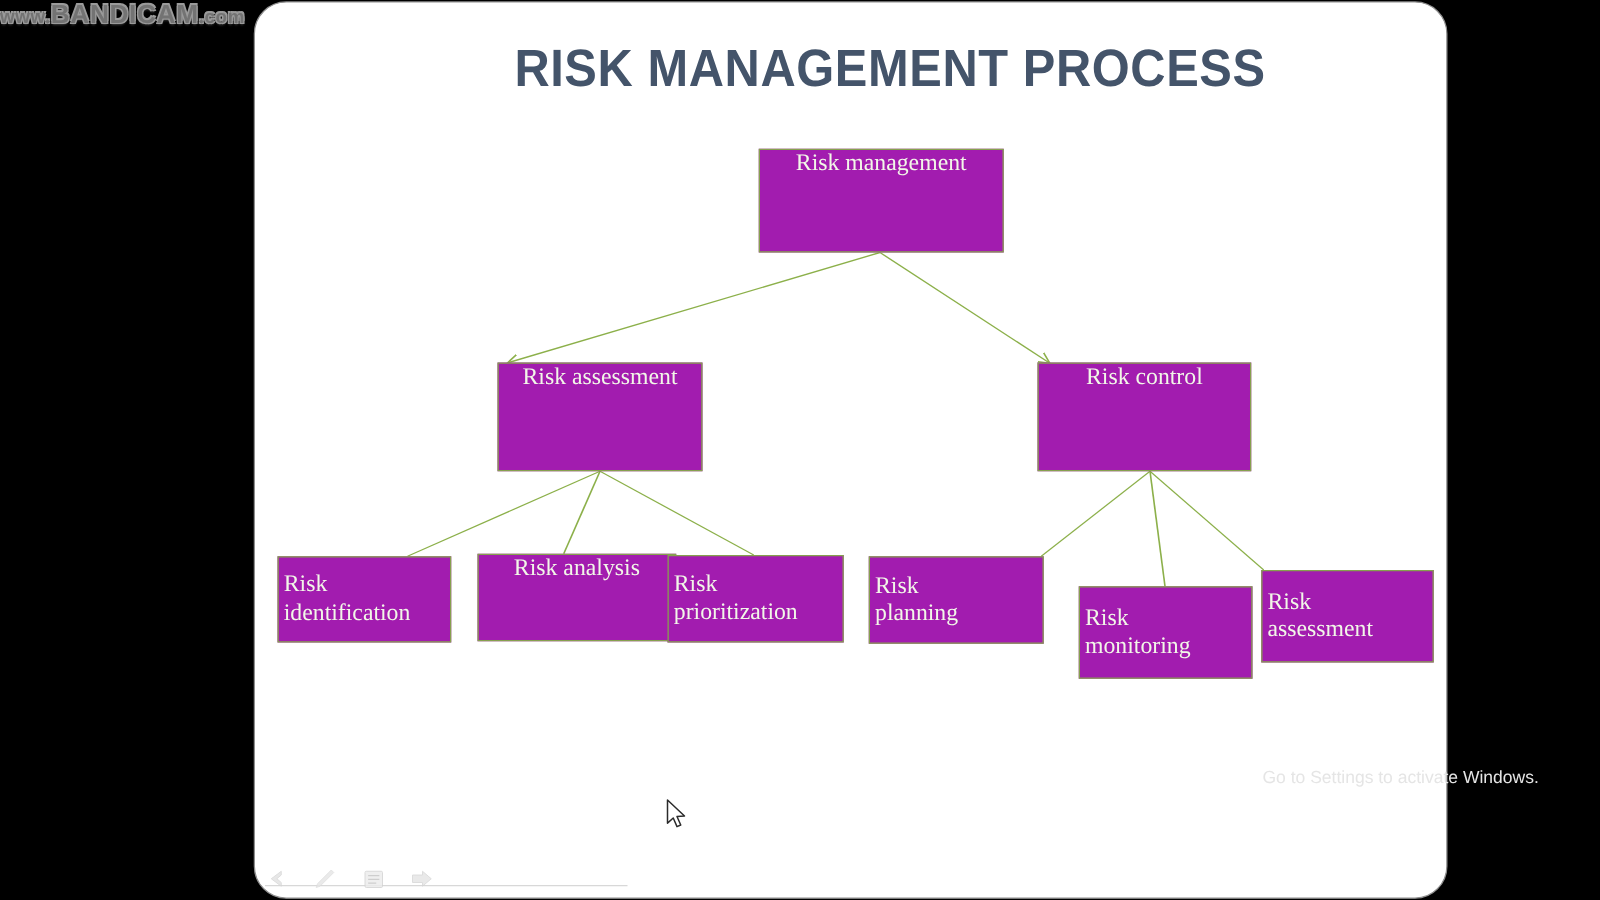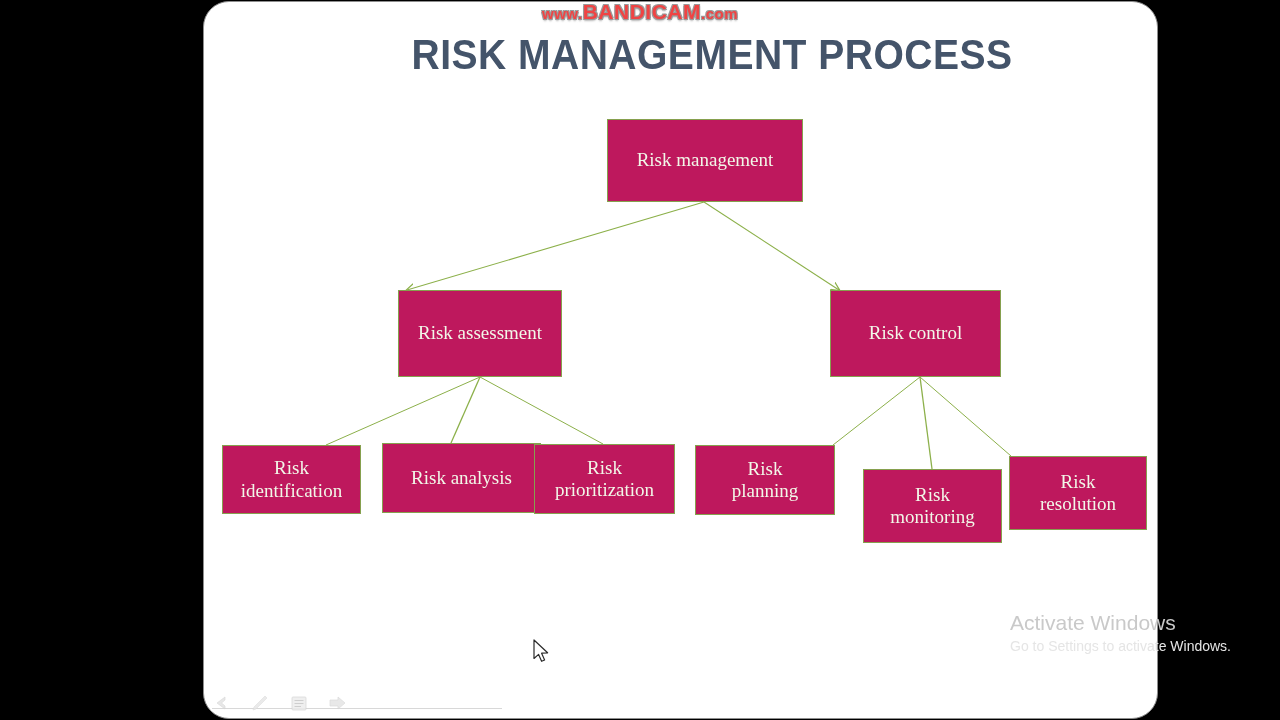--- a/index.html
+++ b/index.html
@@ -31,26 +31,26 @@
     overflow: hidden;
     margin-left: 36px;
   }
 
   
   #watermark {
     position: absolute;
     left: 0;
     top: 0;
     width: 1280px;
-    text-align: center;
+    text-align: left;
     font-family: "Liberation Sans", sans-serif;
     font-size: 21px;
     font-weight: bold;
     letter-spacing: 0.5px;
-    color: #ef4444;
+    color: #737373;
     text-shadow:
       -1px -1px 0 #9a9a9a,
        1px -1px 0 #9a9a9a,
       -1px  1px 0 #9a9a9a,
        1px  1px 0 #9a9a9a,
        0px  2px 2px rgba(120,120,120,.55);
     z-index: 60;
     white-space: nowrap;
     pointer-events: none;
   }
@@ -79,25 +79,25 @@
     left: 0;
     top: 0;
     width: 955px;
     height: 718px;
     pointer-events: none;
   }
 
   
   .node {
     position: absolute;
-    background: #be185d;
+    background: #a21caf;
     border: 1px solid #86a04e;
     box-sizing: border-box;
     display: flex;
-    align-items: center;
+    align-items: flex-start;
     justify-content: center;
     text-align: center;
     color: #f2f7e8;
     font-family: "Liberation Serif", serif;
     line-height: 1.18;
     z-index: 5;
   }
   .node span { display: block; padding: 0 4px; }
 
   .n-lvl1 { font-size: 19px; }
@@ -226,21 +226,21 @@
       <span>planning</span>
     </div>
 
     <div class="node n-lvl3" style="left:659px; top:467px; width:139px; height:74px; flex-direction:column;">
       <span>Risk</span>
       <span>monitoring</span>
     </div>
 
     <div class="node n-lvl3" style="left:805px; top:454px; width:138px; height:74px; flex-direction:column;">
       <span>Risk</span>
-      <span>resolution</span>
+      <span>assessment</span>
     </div>
 
     <div id="toolbar-rule"></div>
     <div id="slide-toolbar">
 
       <div class="tb-icon">
         <svg width="22" height="20" viewBox="0 0 22 20">
           <path d="M13,3 L5,9 L13,15 L13,12 L9.5,9 L13,6 Z" fill="#e2e2e2" stroke="#d2d2d2" stroke-width="0.7"></path>
         </svg>
       </div>
@@ -265,21 +265,20 @@
           <path d="M4,6 L12,6 L12,3 L19,9 L12,15 L12,12 L4,12 Z" fill="#e4e4e4" stroke="#d2d2d2" stroke-width="0.7"></path>
         </svg>
       </div>
 
     </div>
   </div>
 
   <div id="watermark"><span class="wm-small">www.</span><span>BANDICAM</span><span class="wm-small">.com</span></div>
 
   <div id="activate-windows">
-    <div id="aw-title">Activate Windows</div>
     <div id="aw-sub">Go to Settings to activate Windows.</div>
   </div>
 
   <div id="cursor">
     <svg width="20" height="28" viewBox="0 0 20 28">
       <path d="M2,1 L2,19.5 L6.6,15.4 L9.6,22.3 L12.6,21 L9.6,14.2 L15.6,13.8 Z" fill="#ffffff" stroke="#2b2b2b" stroke-width="1.2" stroke-linejoin="round"></path>
     </svg>
   </div>
 
 </div>

